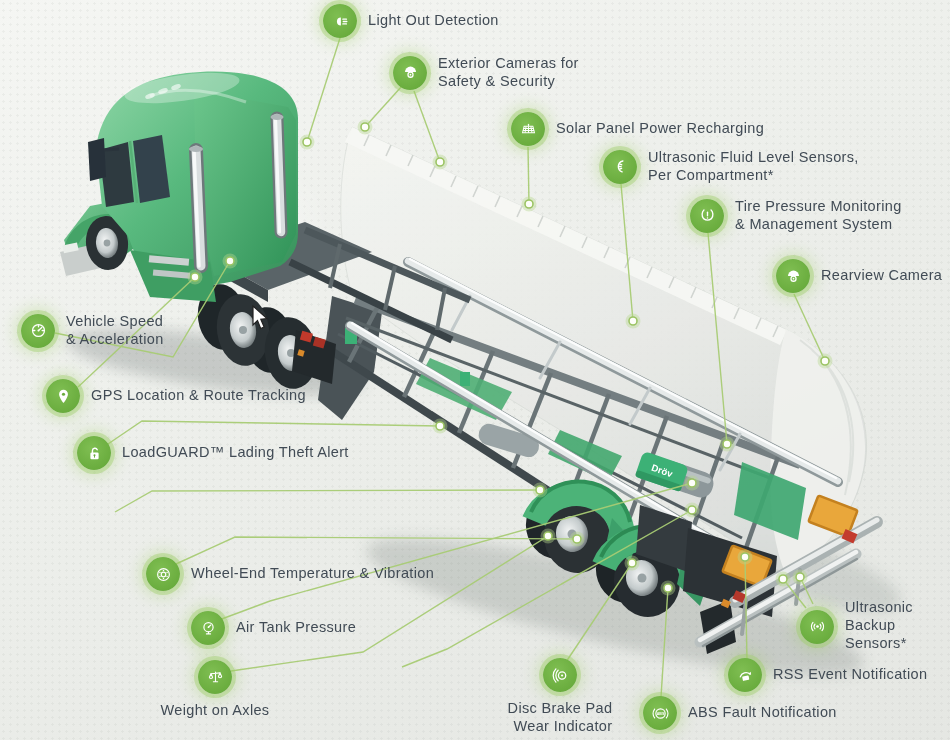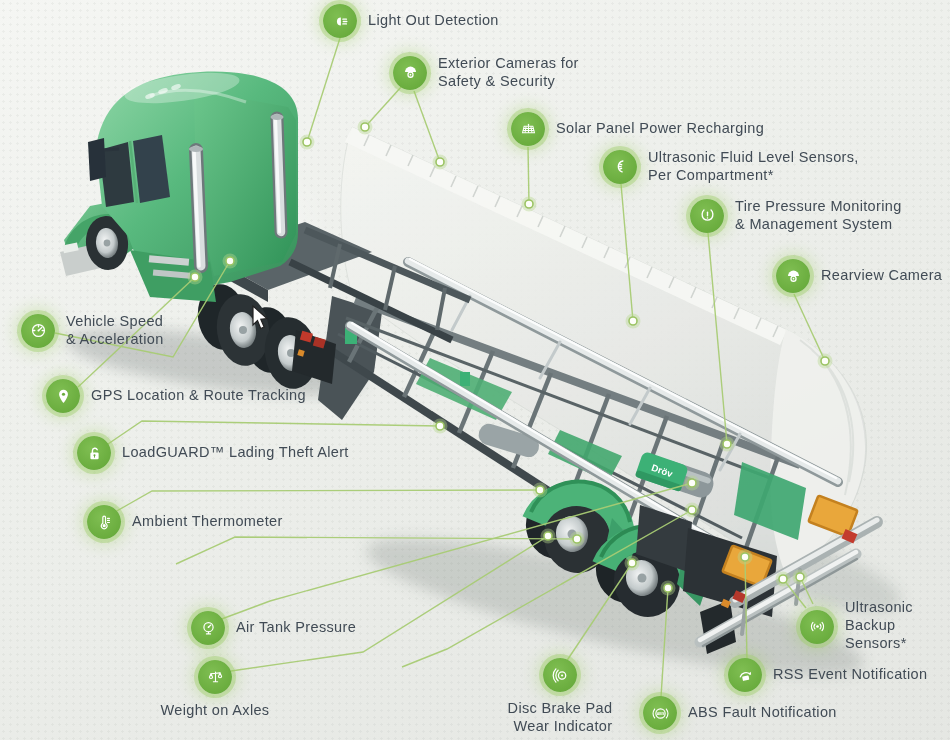--- a/index.html
+++ b/index.html
@@ -428,31 +428,38 @@
       <svg width="19" height="19" viewBox="0 0 24 24">
           <rect x="6.8" y="10.8" width="10.4" height="8.4" rx="1.6" fill="#fff"></rect>
           <path d="M9.4,10.8 V8.4 a3.1,3.1 0 0 1 6,-1.1" fill="none" stroke="#fff" stroke-width="1.8" stroke-linecap="round"></path>
           <circle cx="12" cy="14.3" r="1.3" fill="#68ab3c"></circle>
           <rect x="11.4" y="14.8" width="1.2" height="2.4" fill="#68ab3c"></rect>
         </svg>
     </span>
     <span class="label">LoadGUARD™ Lading Theft Alert</span>
   </div>
 
-  <div class="callout" style="left:87px;top:505px">
+
+  <div class="callout" style="left:146px;top:557px">
     <span class="ico">
       <svg width="19" height="19" viewBox="0 0 24 24" stroke="#fff" fill="none" stroke-width="1.5">
-          <path d="M9.9,5.6 a1.7,1.7 0 0 1 3.4,0 V13 a3.7,3.7 0 1 1 -3.4,0 Z"></path>
-          <circle cx="11.6" cy="16" r="2" fill="#fff" stroke="none"></circle>
-          <path d="M15.8,6.8 h2.4 M15.8,9.4 h2.4 M15.8,12 h2.4" stroke-linecap="round"></path>
-        </svg>
-    </span>
-    <span class="label">Ambient Thermometer</span>
-  </div>
-
+          <circle cx="12" cy="12" r="7.4"></circle>
+          <circle cx="12" cy="12" r="2.9"></circle>
+          <g fill="#fff" stroke="none">
+            <circle cx="12" cy="6.8" r=".95"></circle>
+            <circle cx="16.5" cy="9.4" r=".95"></circle>
+            <circle cx="16.5" cy="14.6" r=".95"></circle>
+            <circle cx="12" cy="17.2" r=".95"></circle>
+            <circle cx="7.5" cy="14.6" r=".95"></circle>
+            <circle cx="7.5" cy="9.4" r=".95"></circle>
+          </g>
+        </svg>
+    </span>
+    <span class="label">Wheel-End Temperature &amp; Vibration</span>
+  </div>
 
   <div class="callout" style="left:191px;top:611px">
     <span class="ico">
       <svg width="19" height="19" viewBox="0 0 24 24" stroke="#fff" fill="none" stroke-width="1.5" stroke-linecap="round">
           <circle cx="12" cy="10.3" r="5.8"></circle>
           <path d="M12,10.3 L14.9,7.6"></path>
           <circle cx="12" cy="10.3" r="1.1" fill="#fff" stroke="none"></circle>
           <path d="M12,16.1 v2.2 M9.4,18.8 h5.2"></path>
         </svg>
     </span>

